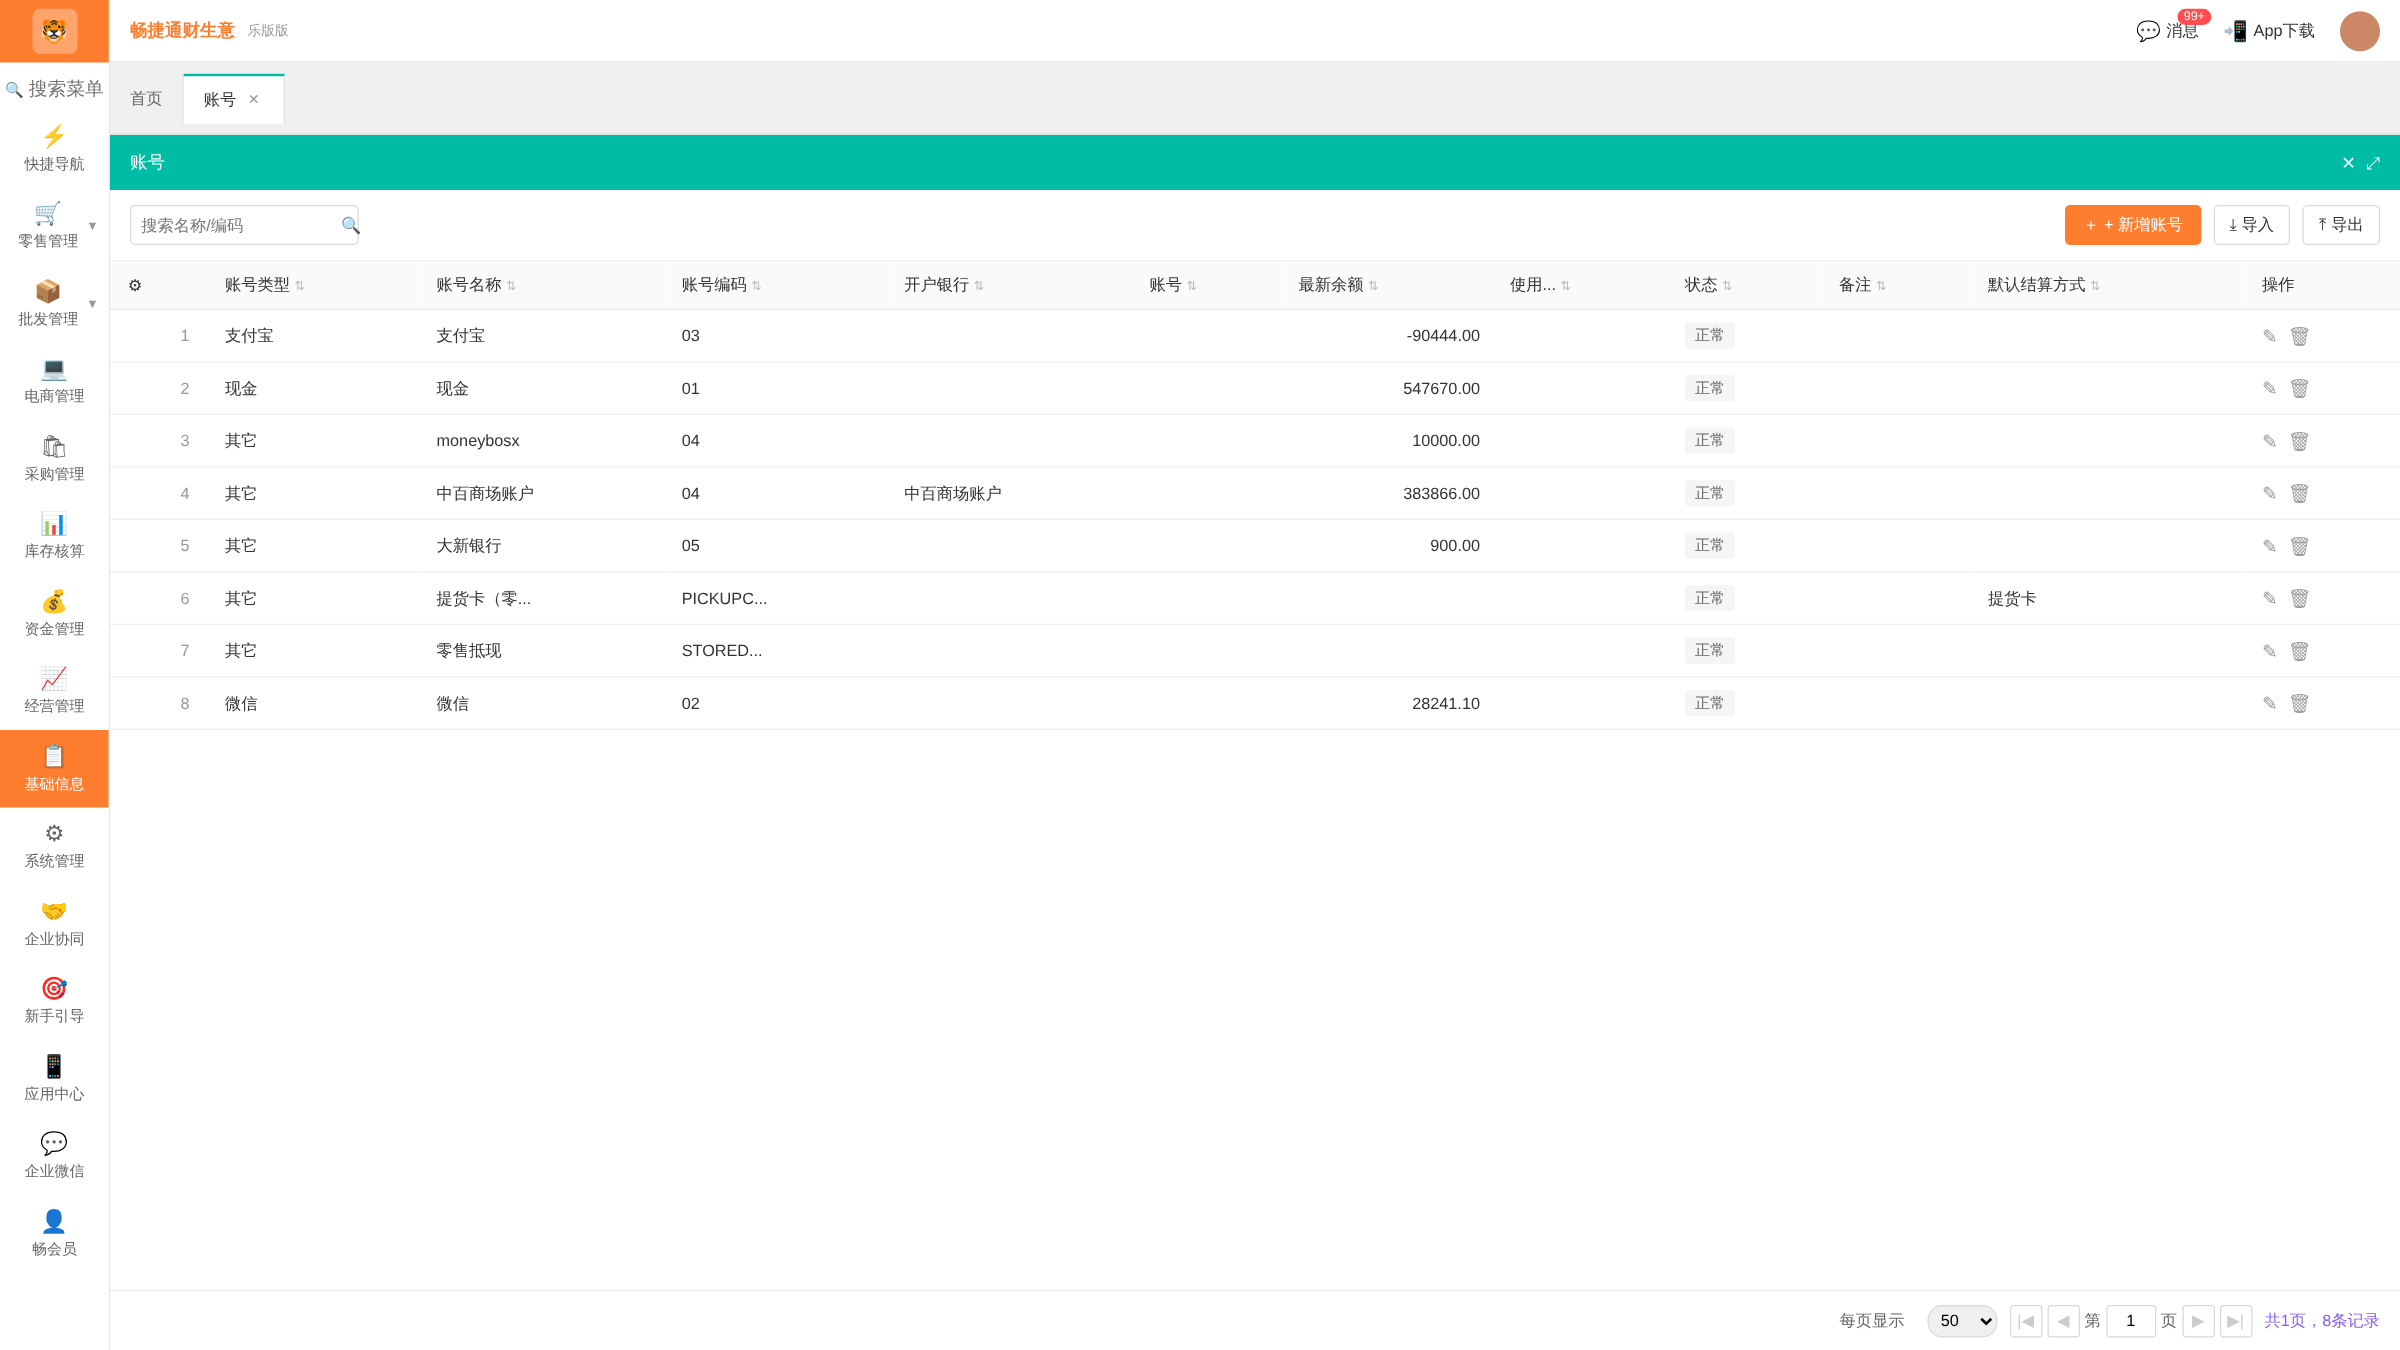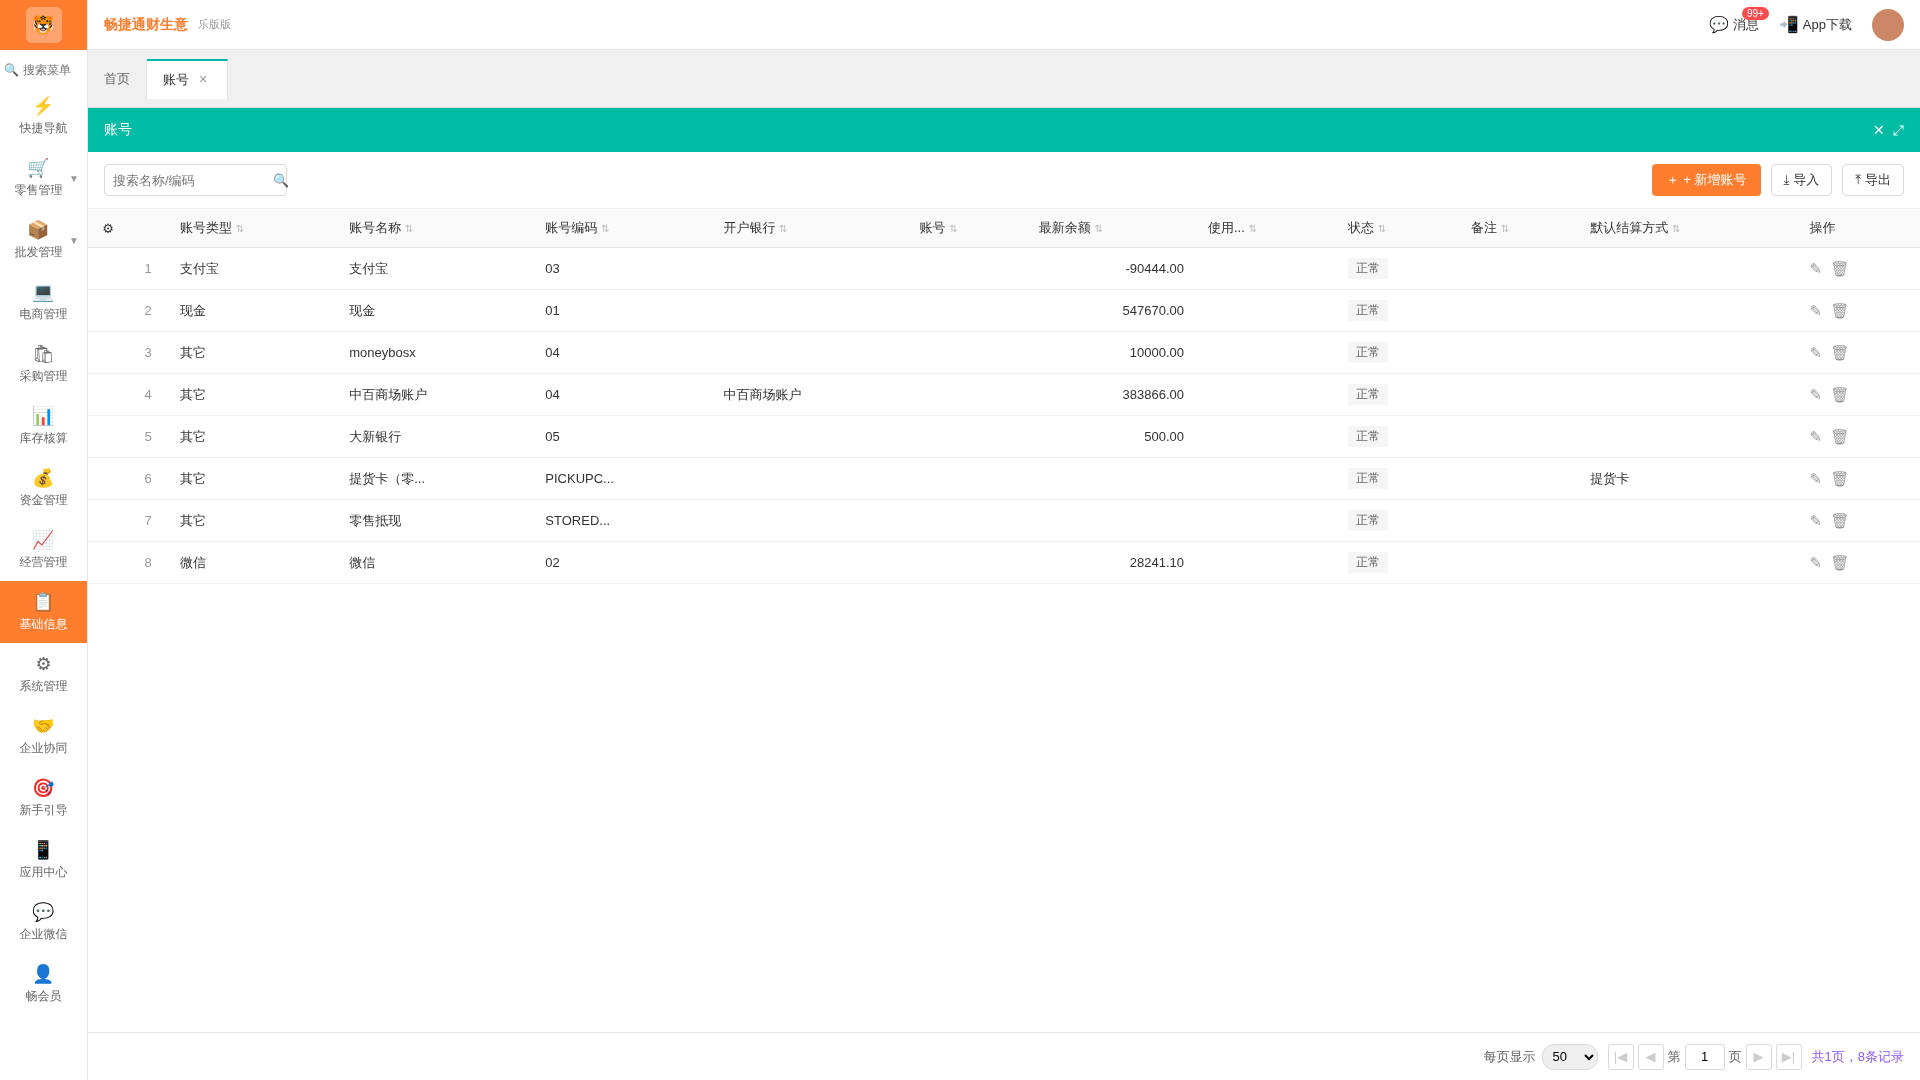--- a/index.html
+++ b/index.html
@@ -285,21 +285,21 @@
       justify-content: flex-end;
       padding: 0 16px;
       border-top: 1px solid #e8e8e8;
       gap: 10px;
       font-size: 13px;
       color: #666;
     }
     .per-page-select {
       display: flex;
       align-items: center;
-      gap: 6px;
+      gap: 18px;
       justify-content: center;
     }
     .per-page-select select {
       border: 1px solid #d9d9d9;
       border-radius: 12px;
       padding: 2px 6px;
       font-size: 13px;
       height: 26px;
     }
     .pager {
@@ -340,21 +340,21 @@
 </head>
 <body>
 
 <div class="sidebar">
   <div class="sidebar-logo">
     <div class="logo-icon">🐯</div>
   </div>
   <div class="sidebar-nav">
     <div class="sidebar-item" style="flex-direction:row; gap:4px; padding: 8px 6px;">
       <span>🔍</span>
-      <input type="text" style="width: 60px; border: none; outline: none; font-size: 12px; background: transparent;" placeholder="搜索菜单">
+      <input type="text" style="width: 60px; border: none; outline: none; font-size: 15px; background: transparent;" placeholder="搜索菜单">
     </div>
     <div class="sidebar-item">
       <span class="icon">⚡</span>
       <span>快捷导航</span>
     </div>
     <div class="sidebar-item" style="flex-direction:row; justify-content:space-between; padding: 10px 8px;">
       <div style="display:flex;flex-direction:column;align-items:center;flex:1;">
         <span class="icon">🛒</span>
         <span>零售管理</span>
       </div>
@@ -582,21 +582,21 @@
       </td>
     </tr>
             <tr>
       <td class="gear-icon-cell"></td>
       <td class="row-num">5</td>
       <td>其它</td>
       <td>大新银行</td>
       <td>05</td>
       <td></td>
       <td></td>
-      <td style="text-align:right;">500.00</td>
+      <td style="text-align:right;">900.00</td>
       <td></td>
       <td><span class="status-badge status-normal">正常</span></td>
       <td></td>
       <td></td>
       <td>
         <div class="action-btns">
           <span class="action-btn" title="编辑">✎</span>
           <span class="action-btn" title="删除">🗑</span>
         </div>
       </td>

